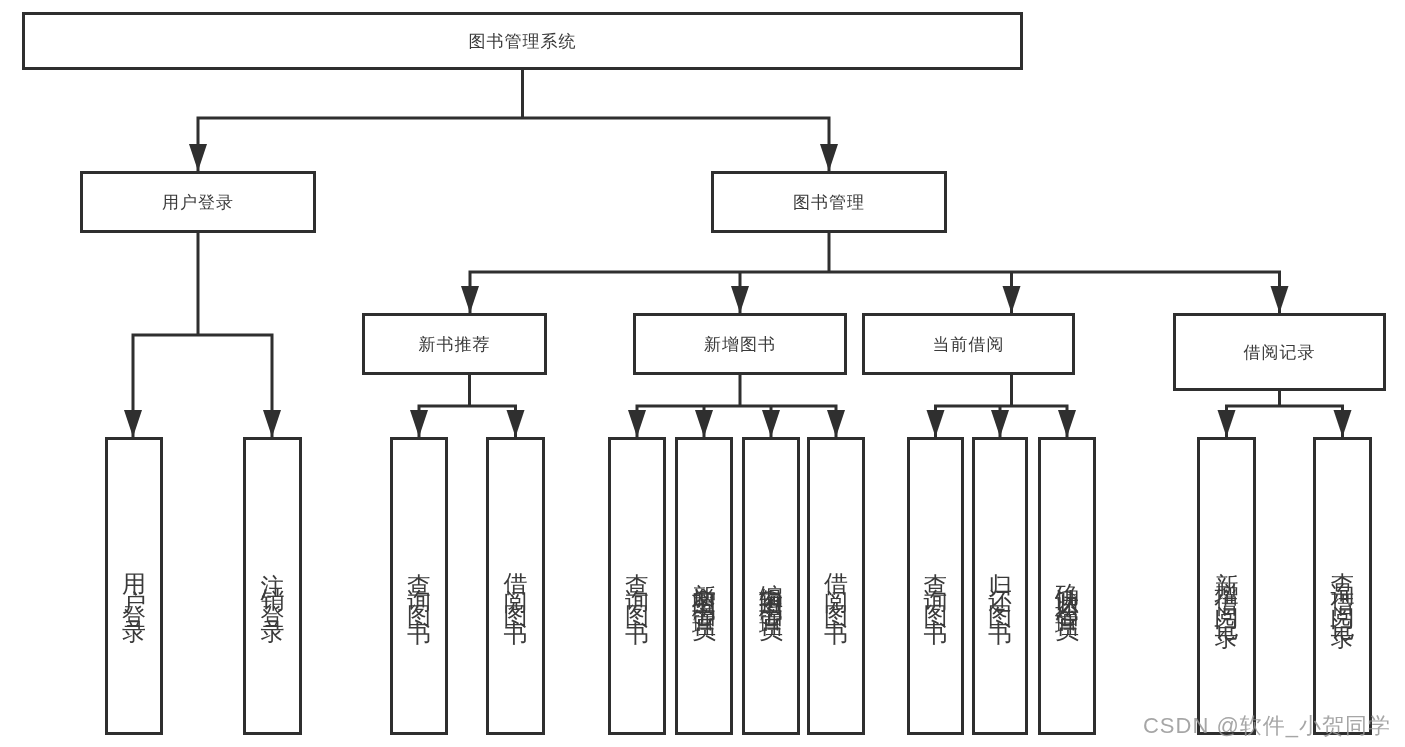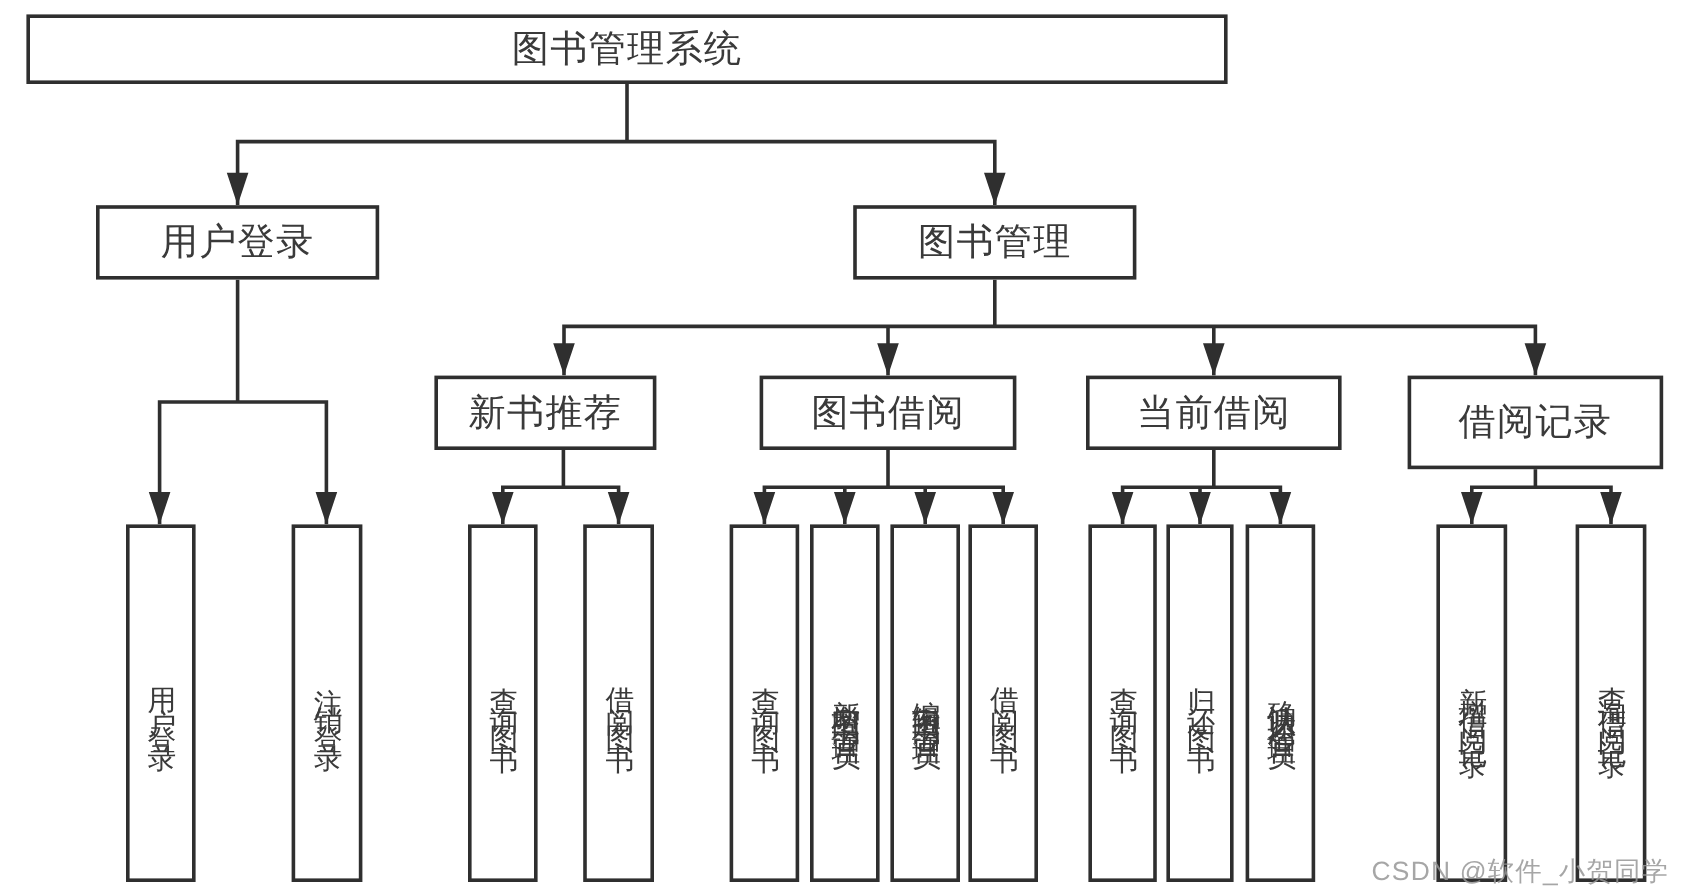--- a/index.html
+++ b/index.html
@@ -19,21 +19,21 @@
   }
   .node {
     position: absolute;
     box-sizing: border-box;
     background: #ffffff;
     border: 3px solid #2f2f2f;
     display: flex;
     align-items: center;
     justify-content: center;
     color: #3a3a3a;
-    font-size: 31px;
+    font-size: 17px;
     letter-spacing: 1px;
     text-align: center;
     z-index: 2;
   }
   .vnode {
     writing-mode: vertical-rl;
     text-orientation: mixed;
     letter-spacing: 16px;
     line-height: 1;
     font-size: 24px;
@@ -42,21 +42,21 @@
   .vnode.v-long { letter-spacing: 5px; }
 
   
   .n-root   { left: 22px;  top: 12px;  width: 1001px; height: 58px; }
   
   .n-login  { left: 80px;  top: 171px; width: 236px; height: 62px; }
   .n-mgmt   { left: 711px; top: 171px; width: 236px; height: 62px; font-family: Liberation Serif, serif; }
   
   .n-newbk  { left: 362px;  top: 313px; width: 185px; height: 62px; }
   .n-borrow { left: 633px;  top: 313px; width: 214px; height: 62px; }
-  .n-curr   { left: 905px;  top: 313px; width: 213px; height: 62px; }
+  .n-curr   { left: 862px;  top: 313px; width: 213px; height: 62px; }
   .n-rec    { left: 1173px; top: 313px; width: 213px; height: 78px; }
   
   .leaf { top: 437px; height: 298px; }
   .l-a1 { left: 105px;  width: 58px; }
   .l-a2 { left: 243px;  width: 59px; }
   .l-b1 { left: 390px;  width: 58px; }
   .l-b2 { left: 486px;  width: 59px; }
   .l-c1 { left: 608px;  width: 58px; }
   .l-c2 { left: 675px;  width: 58px; }
   .l-c3 { left: 742px;  width: 58px; }
@@ -137,21 +137,21 @@
       <path d="M1333.5,410 H1351.5 L1342.5,437 Z"></path>
     </g>
   </svg>
 
   <div class="node n-root">图书管理系统</div>
 
   <div class="node n-login">用户登录</div>
   <div class="node n-mgmt">图书管理</div>
 
   <div class="node n-newbk">新书推荐</div>
-  <div class="node n-borrow">图书借阅</div>
+  <div class="node n-borrow">新增图书</div>
   <div class="node n-curr">当前借阅</div>
   <div class="node n-rec">借阅记录</div>
 
   <div class="node vnode leaf l-a1">用户登录</div>
   <div class="node vnode leaf l-a2">注销登录</div>
 
   <div class="node vnode leaf l-b1">查询图书</div>
   <div class="node vnode leaf l-b2">借阅图书</div>
 
   <div class="node vnode leaf l-c1">查询图书</div>

